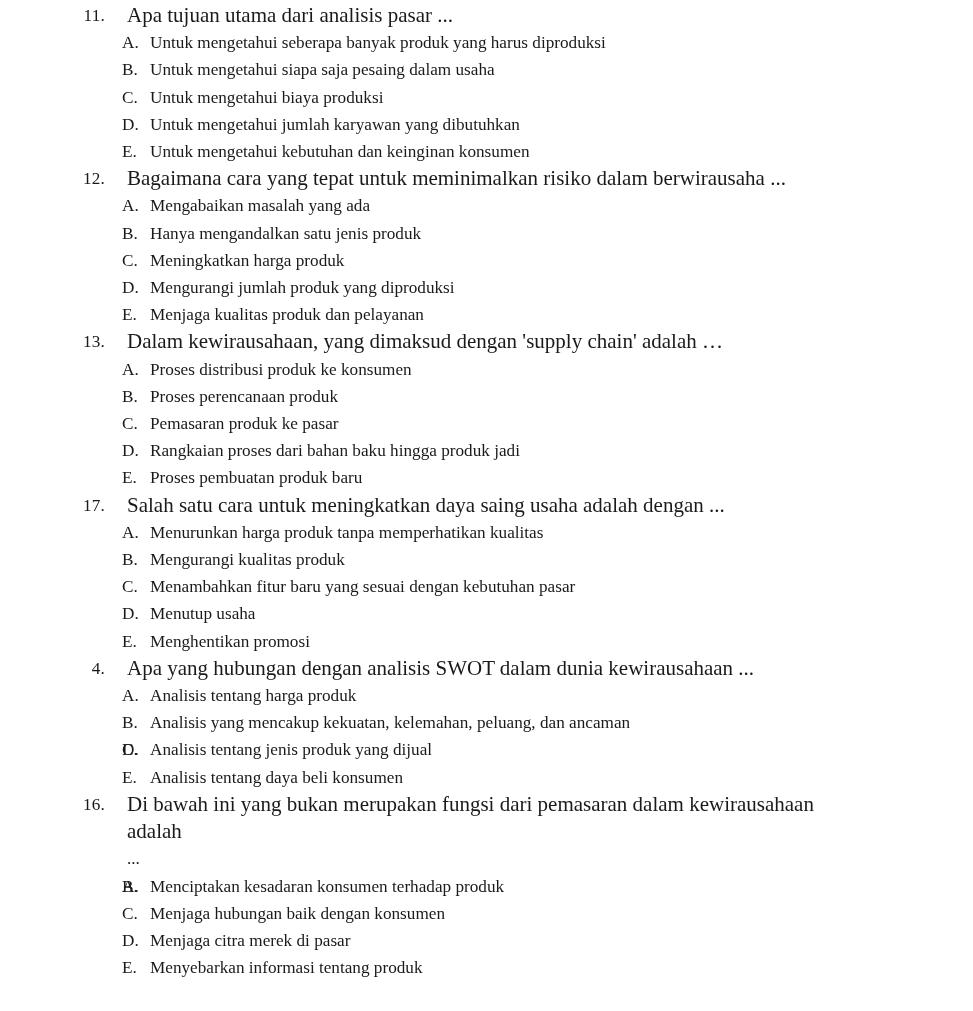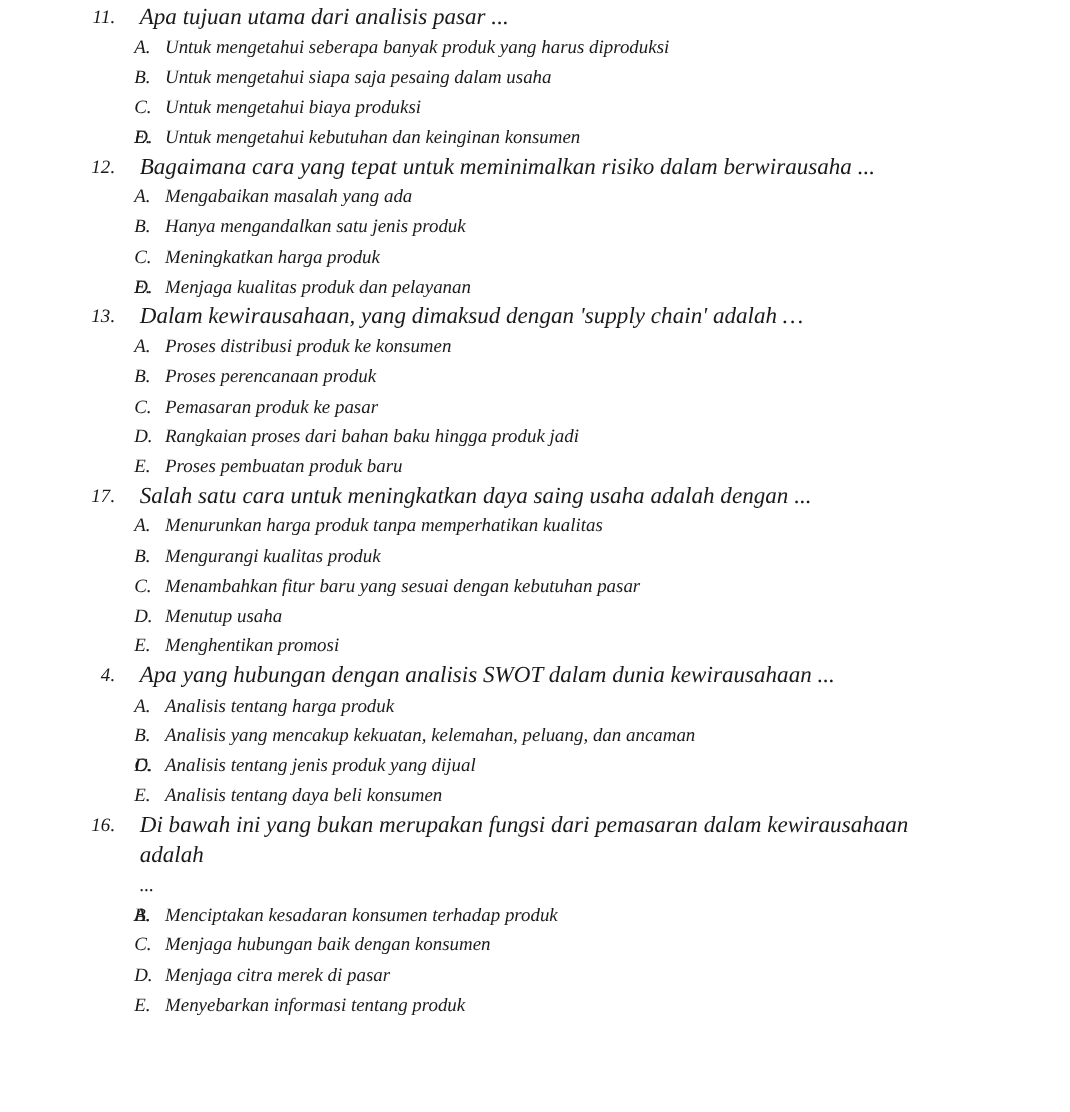--- a/index.html
+++ b/index.html
@@ -16,21 +16,20 @@
     -webkit-font-smoothing: antialiased;
   }
   .page {
     position: relative;
     width: 898px;
     height: 1011px;
     background: #ffffff;
     overflow: hidden;
     padding-top: 2px;
     box-sizing: border-box;
-    font-style: italic;
   }
   .question-list {
     margin: 0;
     padding: 0;
     list-style: none;
   }
   .question {
     position: relative;
     padding-left: 127px;
     font-size: 17.2px;
@@ -88,32 +87,32 @@
 
 <div class="page">
   <ol class="question-list" id="question-list">
       <li class="question">
         <span class="q-number">11.</span>
         <span class="q-stem">Apa tujuan utama dari analisis pasar ...</span>
         <ul class="options">
           <li class="option"><span class="opt-letter">A.</span><span class="opt-text">Untuk mengetahui seberapa banyak produk yang harus diproduksi</span></li>
           <li class="option"><span class="opt-letter">B.</span><span class="opt-text">Untuk mengetahui siapa saja pesaing dalam usaha</span></li>
           <li class="option"><span class="opt-letter">C.</span><span class="opt-text">Untuk mengetahui biaya produksi</span></li>
-          <li class="option"><span class="opt-letter">D.</span></li>
+          <li class="option"><span class="opt-letter">D.</span><span class="opt-text">Untuk mengetahui jumlah karyawan yang dibutuhkan</span></li>
           <li class="option"><span class="opt-letter">E.</span><span class="opt-text">Untuk mengetahui kebutuhan dan keinginan konsumen</span></li>
         </ul>
       </li>
       <li class="question">
         <span class="q-number">12.</span>
         <span class="q-stem">Bagaimana cara yang tepat untuk meminimalkan risiko dalam berwirausaha ...</span>
         <ul class="options">
           <li class="option"><span class="opt-letter">A.</span><span class="opt-text">Mengabaikan masalah yang ada</span></li>
           <li class="option"><span class="opt-letter">B.</span><span class="opt-text">Hanya mengandalkan satu jenis produk</span></li>
           <li class="option"><span class="opt-letter">C.</span><span class="opt-text">Meningkatkan harga produk</span></li>
-          <li class="option"><span class="opt-letter">D.</span></li>
+          <li class="option"><span class="opt-letter">D.</span><span class="opt-text">Mengurangi jumlah produk yang diproduksi</span></li>
           <li class="option"><span class="opt-letter">E.</span><span class="opt-text">Menjaga kualitas produk dan pelayanan</span></li>
         </ul>
       </li>
       <li class="question">
         <span class="q-number">13.</span>
         <span class="q-stem">Dalam kewirausahaan, yang dimaksud dengan 'supply chain' adalah …</span>
         <ul class="options">
           <li class="option"><span class="opt-letter">A.</span><span class="opt-text">Proses distribusi produk ke konsumen</span></li>
           <li class="option"><span class="opt-letter">B.</span><span class="opt-text">Proses perencanaan produk</span></li>
           <li class="option"><span class="opt-letter">C.</span><span class="opt-text">Pemasaran produk ke pasar</span></li>

